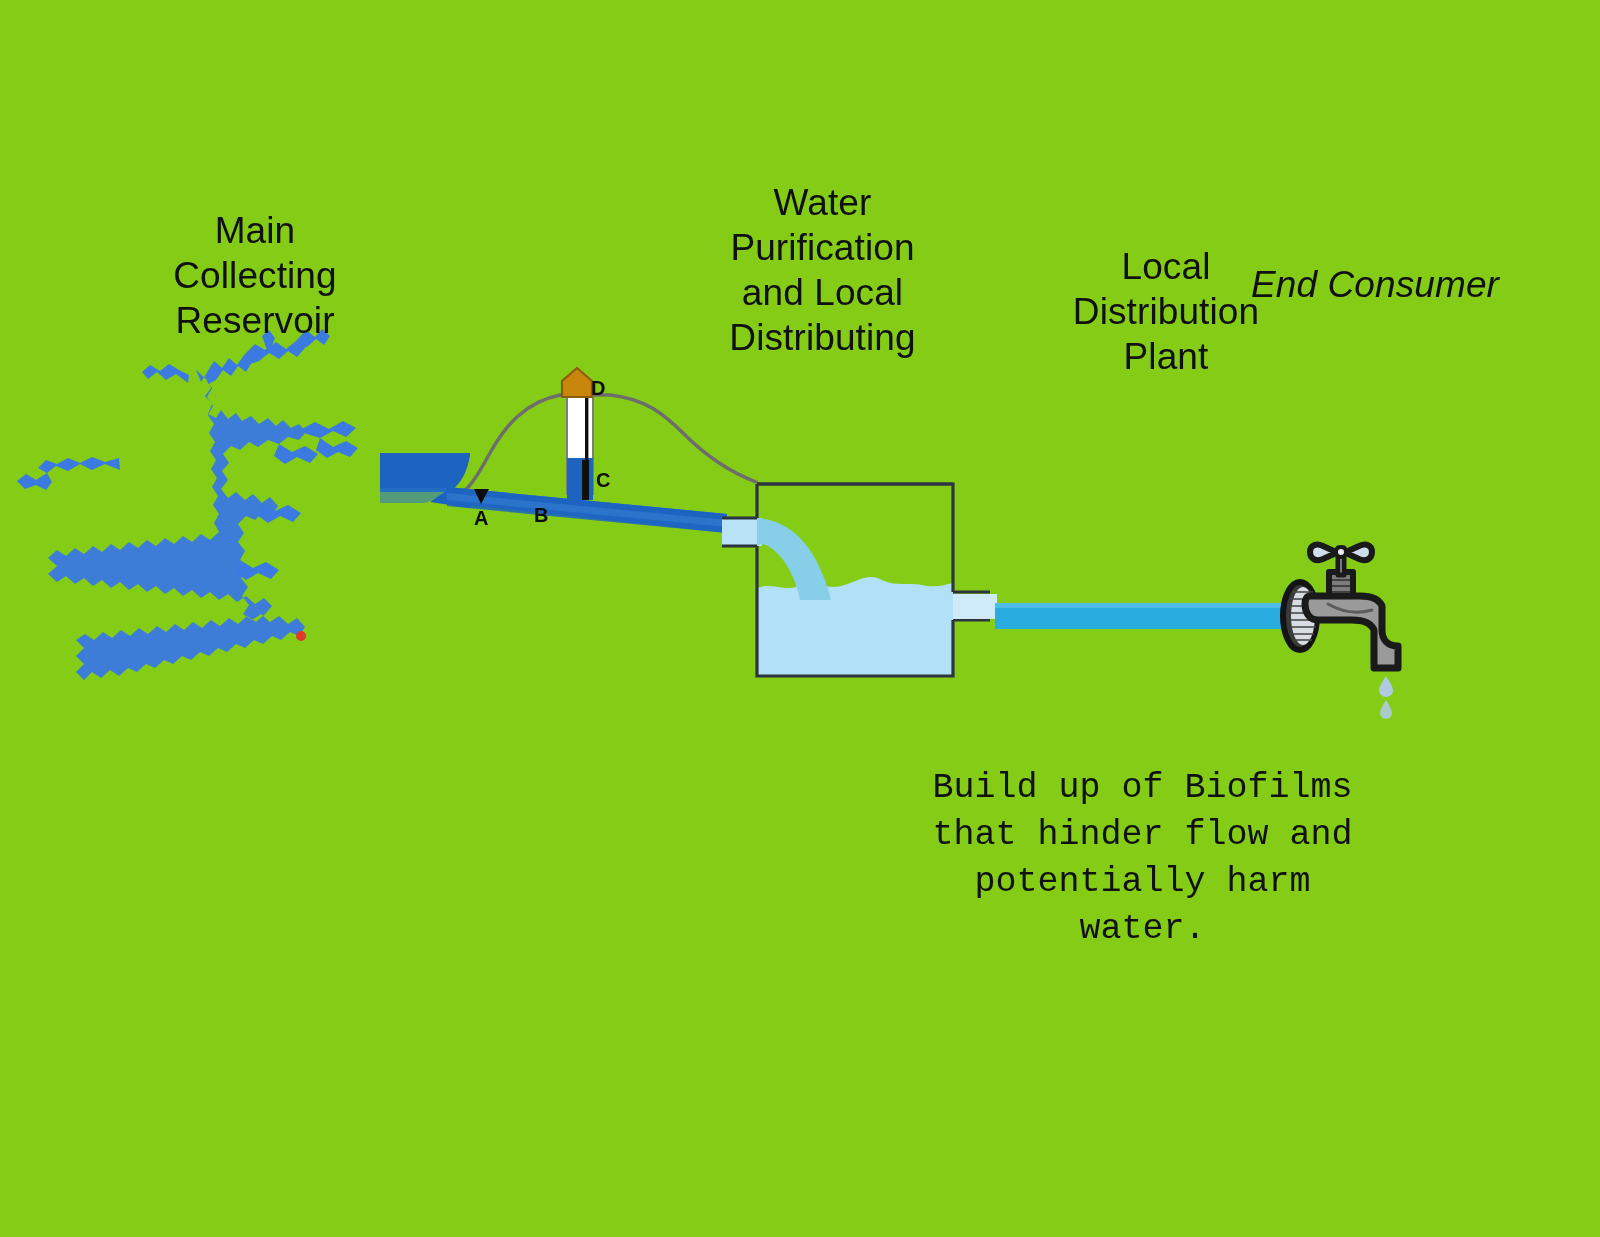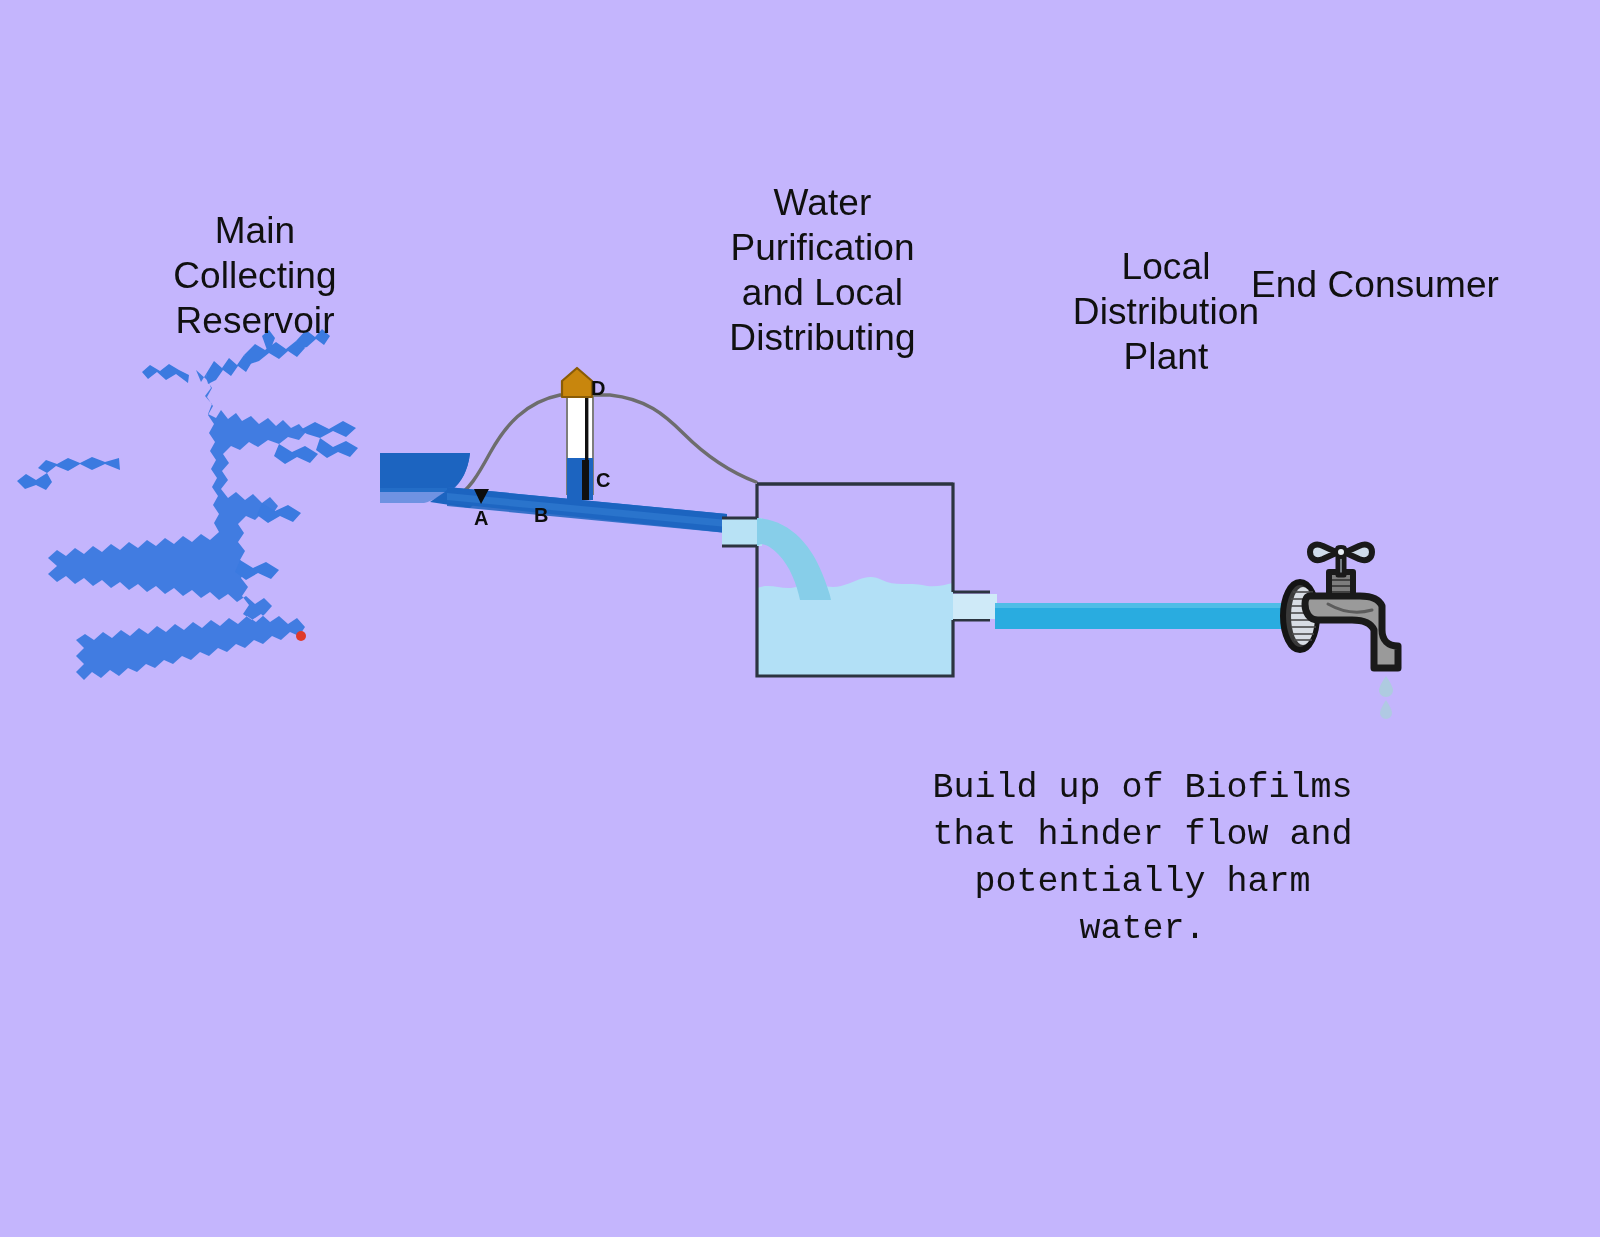--- a/index.html
+++ b/index.html
@@ -9,40 +9,40 @@
     background: #ffffff;
   }
   body {
     font-family: "Liberation Sans", sans-serif;
     color: #000000;
   }
   #stage {
     position: relative;
     width: 1600px;
     height: 1237px;
-    background: #c4b5fd;
+    background: #84cc16;
     overflow: hidden;
   }
 
   
   .heading {
     position: absolute;
     text-align: center;
     font-size: 37px;
     line-height: 1.22;
     color: #101010;
     font-weight: 400;
     letter-spacing: 0.1px;
     white-space: pre-line;
   }
   #h-reservoir { left: 120px;  top: 208px; width: 270px; }
   #h-network   { left: 390px;  top: 235px; width: 275px; }
   #h-purify    { left: 690px;  top: 180px; width: 265px; }
   #h-plant     { left: 1041px; top: 208px; width: 250px; margin-top: 36px; }
-  #h-consumer  { left: 1230px; top: 262px; width: 290px; }
+  #h-consumer  { left: 1230px; top: 262px; width: 290px; font-style: italic; }
 
   
   #caption {
     position: absolute;
     left: 930px;
     top: 765px;
     width: 425px;
     text-align: center;
     font-size: 35px;
     line-height: 1.34;

